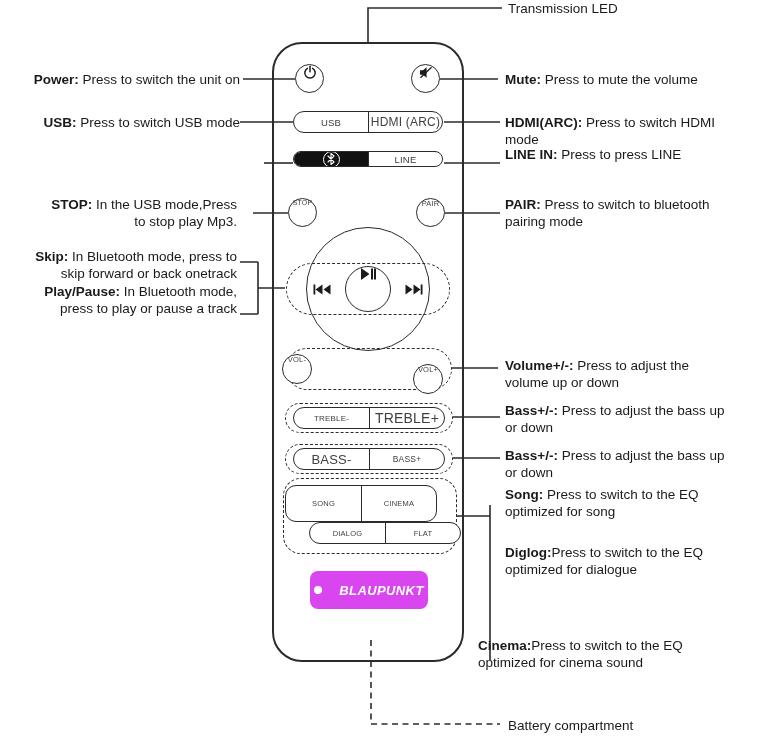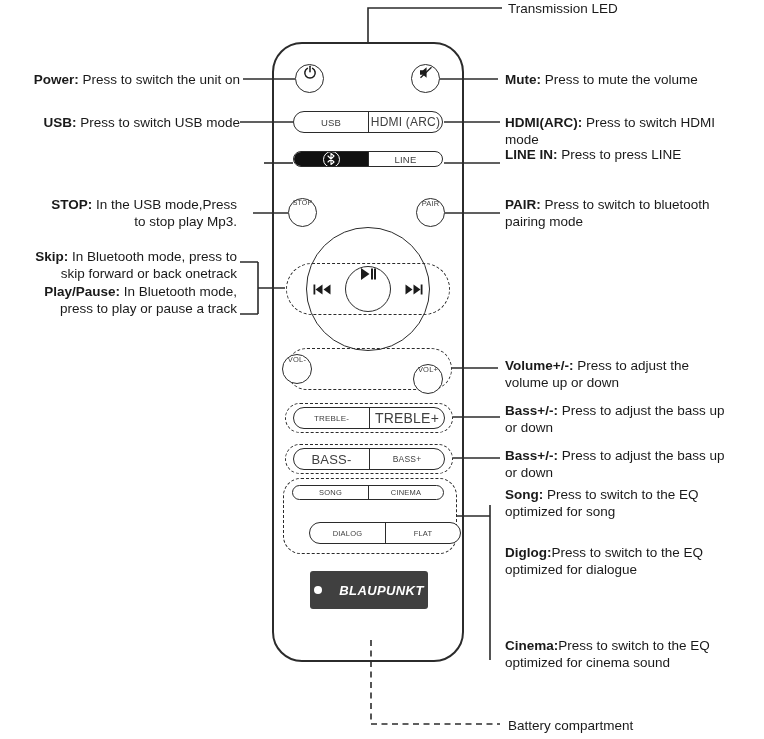--- a/index.html
+++ b/index.html
@@ -12,21 +12,21 @@
        align-items:flex-start;justify-content:center;color:#404040;letter-spacing:.2px}
   .circle{border-radius:50%}
   .pill{border-radius:11px;overflow:hidden;padding:0}
   .pill .half{flex:1 1 50%;height:100%;display:flex;align-items:center;justify-content:center}
   .pill .half.r{border-left:1.5px solid #2b2b2b}
   .bt-half{background:#111}
   .bt-ring{width:17px;height:17px;border:1.2px solid #fff;border-radius:50%;
            display:flex;align-items:center;justify-content:center}
   .dashed{position:absolute;border:1.6px dashed #2b2b2b;background:transparent;pointer-events:none}
   .plain{position:absolute;display:flex;align-items:center;justify-content:center;border:none;background:transparent}
-  .brand{position:absolute;background:#404040;border-radius:3px;display:flex;align-items:center;
+  .brand{position:absolute;background:#d946ef;border-radius:8px;display:flex;align-items:center;
          justify-content:center;gap:17px;color:#fff}
   .brand .dot{width:8px;height:8px;background:#fff;border-radius:50%}
   .brand .word{font-size:13px;font-weight:700;font-style:italic;letter-spacing:.4px}
   .lines{position:absolute;left:0;top:0;pointer-events:none}
   .ln{fill:none;stroke:#2b2b2b;stroke-width:1.6px}
   .dash{stroke-dasharray:6 4.5}
   .co{position:absolute;font-size:13.5px;line-height:17px}
   .co b{font-weight:700}
   .left-co{text-align:right}
   .nowrap{white-space:nowrap}
@@ -115,21 +115,21 @@
       <div class="half r" style="font-size:14px">TREBLE+</div>
     </div>
 
     <div class="dashed" style="left:11px;top:400px;width:168px;height:30px;border-radius:15px"></div>
     <div class="btn pill" style="left:19px;top:404px;width:152px;height:22px">
       <div class="half" style="font-size:13px">BASS-</div>
       <div class="half r" style="font-size:8.5px">BASS+</div>
     </div>
 
     <div class="dashed" style="left:9px;top:434px;width:174px;height:76px;border-radius:18px"></div>
-    <div class="btn pill" style="left:18px;top:441px;width:152px;height:15px">
+    <div class="btn pill" style="left:11px;top:441px;width:152px;height:37px">
       <div class="half" style="font-size:7.5px">SONG</div>
       <div class="half r" style="font-size:7.5px">CINEMA</div>
     </div>
     <div class="btn pill" style="left:35px;top:478px;width:152px;height:22px">
       <div class="half" style="font-size:7.5px">DIALOG</div>
       <div class="half r" style="font-size:7.5px">FLAT</div>
     </div>
 
     <div class="brand" style="left:36px;top:527px;width:118px;height:38px">
       <span class="dot"></span>
@@ -195,21 +195,21 @@
   </div>
   <div class="co" style="left:505px;top:447px;width:220px">
     <b>Bass+/-:</b><span> Press to adjust the bass up or down</span>
   </div>
   <div class="co" style="left:505px;top:486px;width:225px">
     <b>Song:</b><span> Press to switch to the EQ optimized for song</span>
   </div>
   <div class="co" style="left:505px;top:544px;width:225px">
     <b>Diglog:</b><span>Press to switch to the EQ optimized for dialogue</span>
   </div>
-  <div class="co" style="left:505px;top:637px;width:228px">
+  <div class="co" style="left:478px;top:637px;width:228px">
     <b>Cinema:</b><span>Press to switch to the EQ optimized for cinema sound</span>
   </div>
 
   <div class="co nowrap" style="left:508px;top:717px">
     <span>Battery compartment</span>
   </div>
 
 </div>
 
 </body></html>

